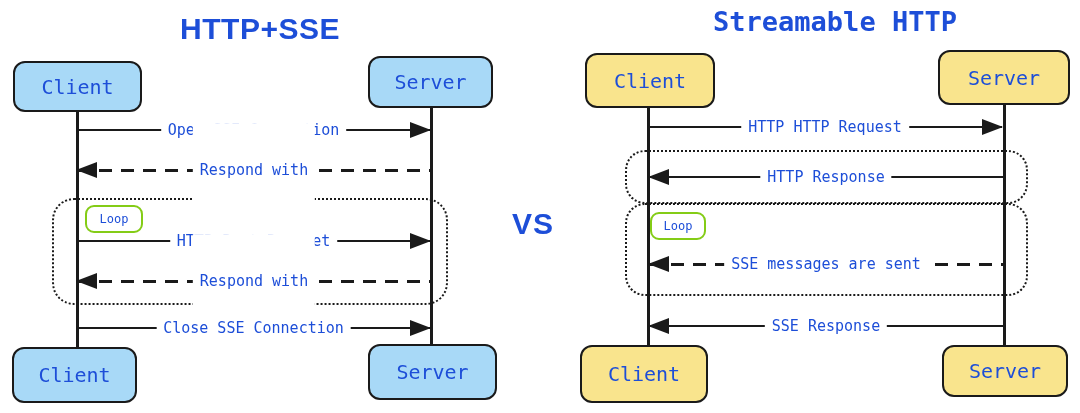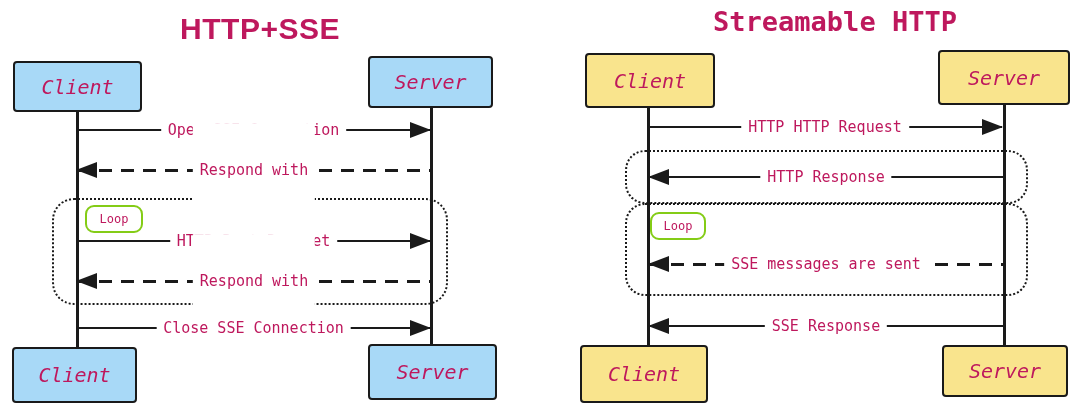--- a/index.html
+++ b/index.html
@@ -1,38 +1,38 @@
 <!DOCTYPE html>
 <html><head>
 <meta charset="utf-8">
 <style>
   html,body{margin:0;padding:0;background:#ffffff;}
   .canvas{
     position:relative;width:1080px;height:413px;background:#ffffff;overflow:hidden;
-    font-family:"DejaVu Sans Mono","Liberation Mono",monospace;color:#be185d;
+    font-family:"DejaVu Sans Mono","Liberation Mono",monospace;color:#1d4ed8;
   }
   .title-sans{
     position:absolute;text-align:center;
     font-family:"Liberation Sans","DejaVu Sans",sans-serif;
     font-weight:600;font-size:30px;letter-spacing:0.5px;
   }
   .title-mono{
     position:absolute;text-align:center;
     font-family:"DejaVu Sans Mono","Liberation Mono",monospace;
     font-weight:bold;font-size:27px;
   }
   .vs{
     position:absolute;left:498px;top:207px;width:70px;text-align:center;
     font-family:"Liberation Sans","DejaVu Sans",sans-serif;
     font-weight:600;font-size:30px;letter-spacing:1px;
   }
   .actor{
-    position:absolute;border:2.5px solid #1a1a1a;border-radius:4px;
+    position:absolute;border:2.5px solid #1a1a1a;border-radius:12px;
     display:flex;align-items:center;justify-content:center;
-    font-size:20px;box-sizing:border-box;font-style:italic;
+    font-size:20px;box-sizing:border-box;
   }
   .actor.blue{background:#a8d9f7;}
   .actor.yellow{background:#f9e48d;}
   .lifeline{position:absolute;width:2.5px;background:#1a1a1a;}
   .msg{position:absolute;height:0;}
   .msg .line-solid{position:absolute;left:0;right:0;top:0;border-top:2.5px solid #1a1a1a;}
   .msg .line-dashed{
     position:absolute;left:0;right:0;top:0;height:3px;
     background:repeating-linear-gradient(to right,#1a1a1a 0 13px,transparent 13px 22px);
   }
@@ -96,20 +96,21 @@
       <div>Respond with</div>
     </div>
   </div>
 
   <div class="msg" style="left:77px;top:327px;width:353px;">
     <div class="line-solid"></div>
     <div class="head right"></div>
     <div class="lbl">Close SSE Connection</div>
   </div>
 
+  <div class="vs">VS</div>
 
   <div class="title-mono" style="left:655px;top:6px;width:360px;">Streamable HTTP</div>
 
   <div class="lifeline" style="left:647px;top:108px;height:237px;"></div>
   <div class="lifeline" style="left:1003px;top:105px;height:240px;"></div>
 
   <div class="actor yellow" style="left:585px;top:53px;width:130px;height:55px;">Client</div>
   <div class="actor yellow" style="left:938px;top:50px;width:132px;height:55px;">Server</div>
   <div class="actor yellow" style="left:580px;top:345px;width:128px;height:58px;">Client</div>
   <div class="actor yellow" style="left:942px;top:345px;width:126px;height:52px;">Server</div>

